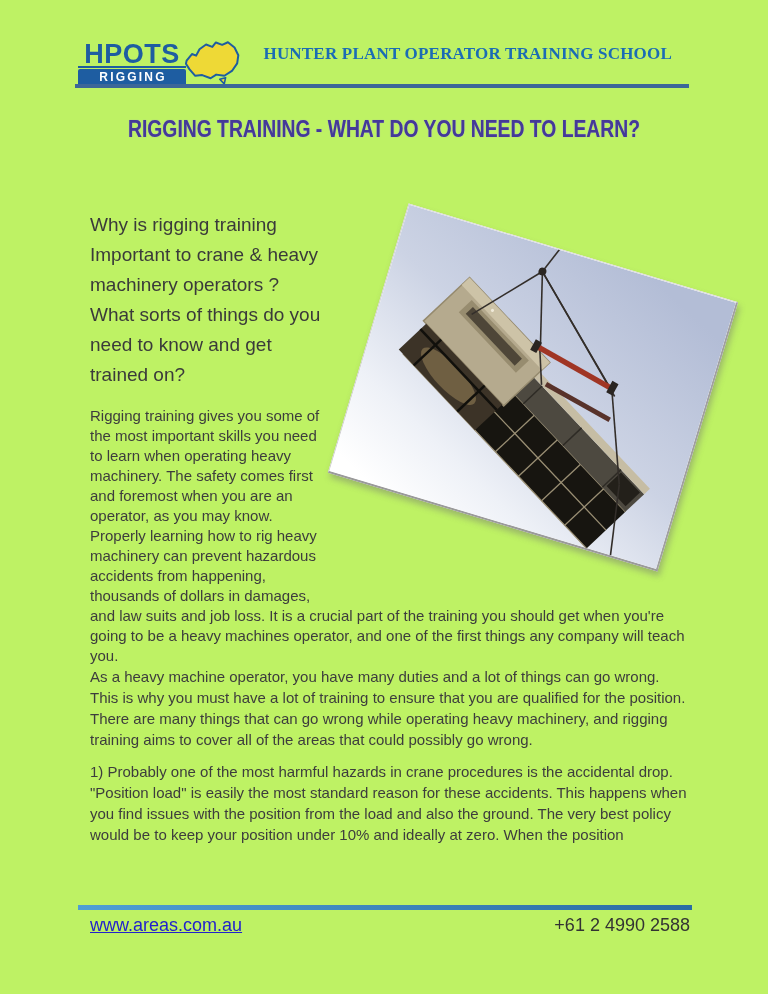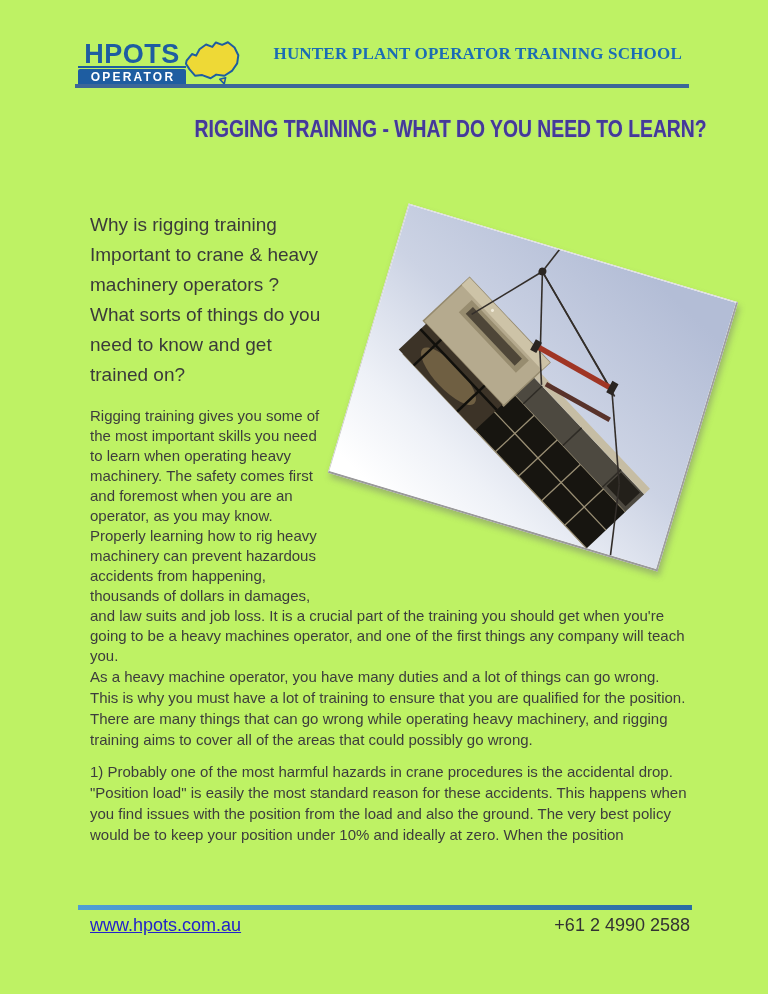--- a/index.html
+++ b/index.html
@@ -20,28 +20,28 @@
     letter-spacing:.5px;line-height:24px;border-bottom:2px solid var(--brand_blue);
     width:108px;text-align:center;
   }
   .logo-training{
     display:block;margin-top:1px;width:108px;background:var(--brand_blue);color:#fff;
     font-size:12px;font-weight:bold;letter-spacing:2.2px;text-align:center;
     padding:1px 0 2px 2px;border-radius:2px;
   }
   .logo-map{position:absolute;left:103px;top:-3px;width:62px;height:48px;}
   .school-name{
-    position:absolute;right:8px;top:4px;
+    position:absolute;right:18px;top:4px;
     font-family:"Liberation Serif", serif;font-weight:bold;font-size:17px;
     color:var(--school_blue);letter-spacing:.2px;
   }
   .header-rule{position:absolute;left:75px;top:84px;width:614px;height:4px;background:var(--rule_blue);}
 
   
-  .title-wrap{position:absolute;left:0;top:116px;width:768px;text-align:right;}
+  .title-wrap{position:absolute;left:0;top:116px;width:768px;text-align:center;}
   .doc-title{
     font-size:23px;font-weight:bold;color:var(--title_purple);
     letter-spacing:0;transform:scaleX(.84);transform-origin:center;
     text-shadow:0 0 1px #9e97d2;white-space:nowrap;
   }
   .title-reflection{
     height:18px;overflow:hidden;opacity:.26;filter:blur(.4px);
   }
 
   
@@ -78,21 +78,21 @@
   .footer-phone{position:absolute;right:78px;top:915px;font-size:18px;color:var(--phone_text);}
 </style>
 </head>
 <body>
 
 <div class="page">
 
   <div class="header">
     <div class="logo">
       <span class="logo-hpots">HPOTS</span>
-      <span class="logo-training">OPERATOR</span>
+      <span class="logo-training">RIGGING</span>
       <svg class="logo-map" viewBox="0 0 62 48">
         <g transform="rotate(-6 31 24)">
           <path d="M6,19 L12,13 16,15 20,9 27,5 33,8 37,4 43,7 49,5 55,11 58,19 56,27 50,34 42,38 34,36 28,39 20,35 13,35 8,28 5,22 Z" fill="var(--logo_yellow)" stroke="var(--brand_blue)" stroke-width="2" stroke-linejoin="round"></path>
           <path d="M37,41 L43,40 41,46 Z" fill="var(--logo_yellow)" stroke="var(--brand_blue)" stroke-width="1.6" stroke-linejoin="round"></path>
         </g>
       </svg>
     </div>
     <div class="school-name">HUNTER PLANT OPERATOR TRAINING SCHOOL</div>
   </div>
   <div class="header-rule"></div>
@@ -181,16 +181,16 @@
       </g>
       <line x1="164" y1="100" x2="252" y2="120" stroke="#a03524" stroke-width="5.5"></line>
       <line x1="184" y1="134" x2="256" y2="150" stroke="#58322a" stroke-width="5"></line>
       <circle cx="148" cy="26" r="4" fill="#2b2622"></circle>
       <rect x="160" y="94" width="7" height="12" fill="#2a2522" transform="rotate(12 163 100)"></rect>
       <rect x="246" y="112" width="7" height="13" fill="#2a2522" transform="rotate(12 249 118)"></rect>
     </svg>
   </div>
 
   <div class="footer-rule"></div>
-  <a class="footer-site">www.hpots.com.au</a>
+  <a class="footer-site">www.areas.com.au</a>
   <span class="footer-phone">+61 2 4990 2588</span>
 
 </div>
 
 </body></html>

